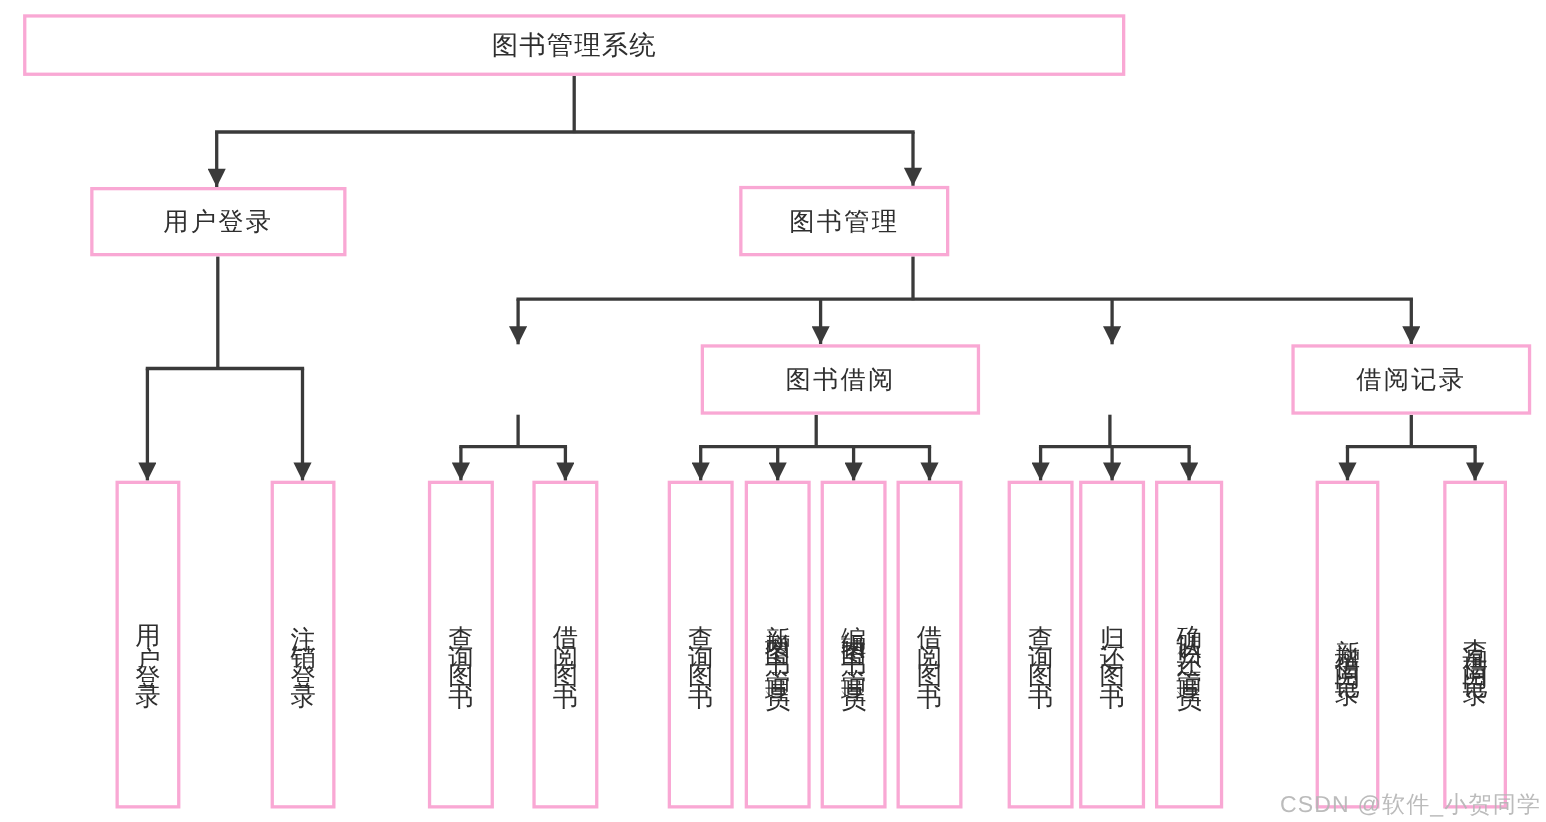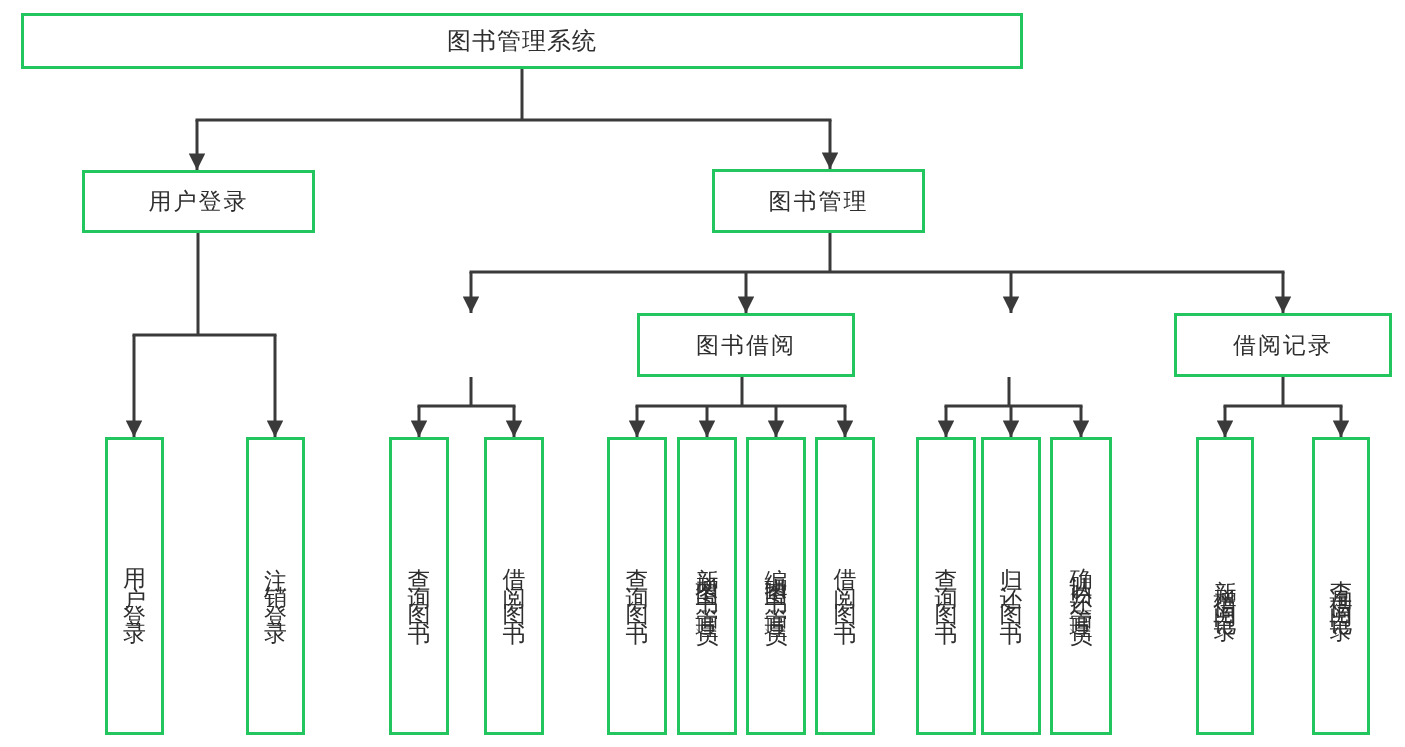--- a/index.html
+++ b/index.html
@@ -8,21 +8,21 @@
     width:1405px;height:747px;
     background:#ffffff;
     font-family:"Liberation Sans","DejaVu Sans",sans-serif;
     overflow:hidden;
   }
   #connector-layer{position:absolute;left:0;top:0;}
   .box{
     position:absolute;
     box-sizing:border-box;
     background:#ffffff;
-    border:3px solid #22c55e;
+    border:3px solid #f9a8d4;
     display:flex;align-items:center;justify-content:center;
     color:#2e2e2e;
   }
   .hlabel{
     font-size:23px;
     letter-spacing:2px;
     white-space:nowrap;
     color:#2e2e2e;
   }
   .root .hlabel{font-size:24px;letter-spacing:1px;}
@@ -102,25 +102,25 @@
     </g>
   </svg>
 
   <div class="box root" style="left:21px;top:13px;width:1002px;height:56px">
     <span class="hlabel">图书管理系统</span>
   </div>
 
   <div class="box" style="left:82px;top:170px;width:233px;height:63px">
     <span class="hlabel">用户登录</span>
   </div>
-  <div class="box" style="left:712px;top:169px;width:213px;height:64px">
+  <div class="box" style="left:672px;top:169px;width:191px;height:64px">
     <span class="hlabel">图书管理</span>
   </div>
 
-  <div class="box" style="left:637px;top:313px;width:218px;height:64px">
+  <div class="box" style="left:637px;top:313px;width:254px;height:64px">
     <span class="hlabel">图书借阅</span>
   </div>
   <div class="box" style="left:1174px;top:313px;width:218px;height:64px">
     <span class="hlabel">借阅记录</span>
   </div>
 
   <div class="box leaf wide" style="left:105px;top:437px;width:59px;height:298px">
     <span class="vtext">用户登录</span>
   </div>
   <div class="box leaf wide" style="left:246px;top:437px;width:59px;height:298px">
@@ -157,14 +157,15 @@
     <span class="vtext">确认归还（管理员）</span>
   </div>
 
   <div class="box leaf" style="left:1196px;top:437px;width:58px;height:298px">
     <span class="vtext">新增借阅记录</span>
   </div>
   <div class="box leaf" style="left:1312px;top:437px;width:58px;height:298px">
     <span class="vtext">查询借阅记录</span>
   </div>
 
+  <div id="watermark">CSDN @软件_小贺同学</div>
 
 </div>
 
 </body></html>

